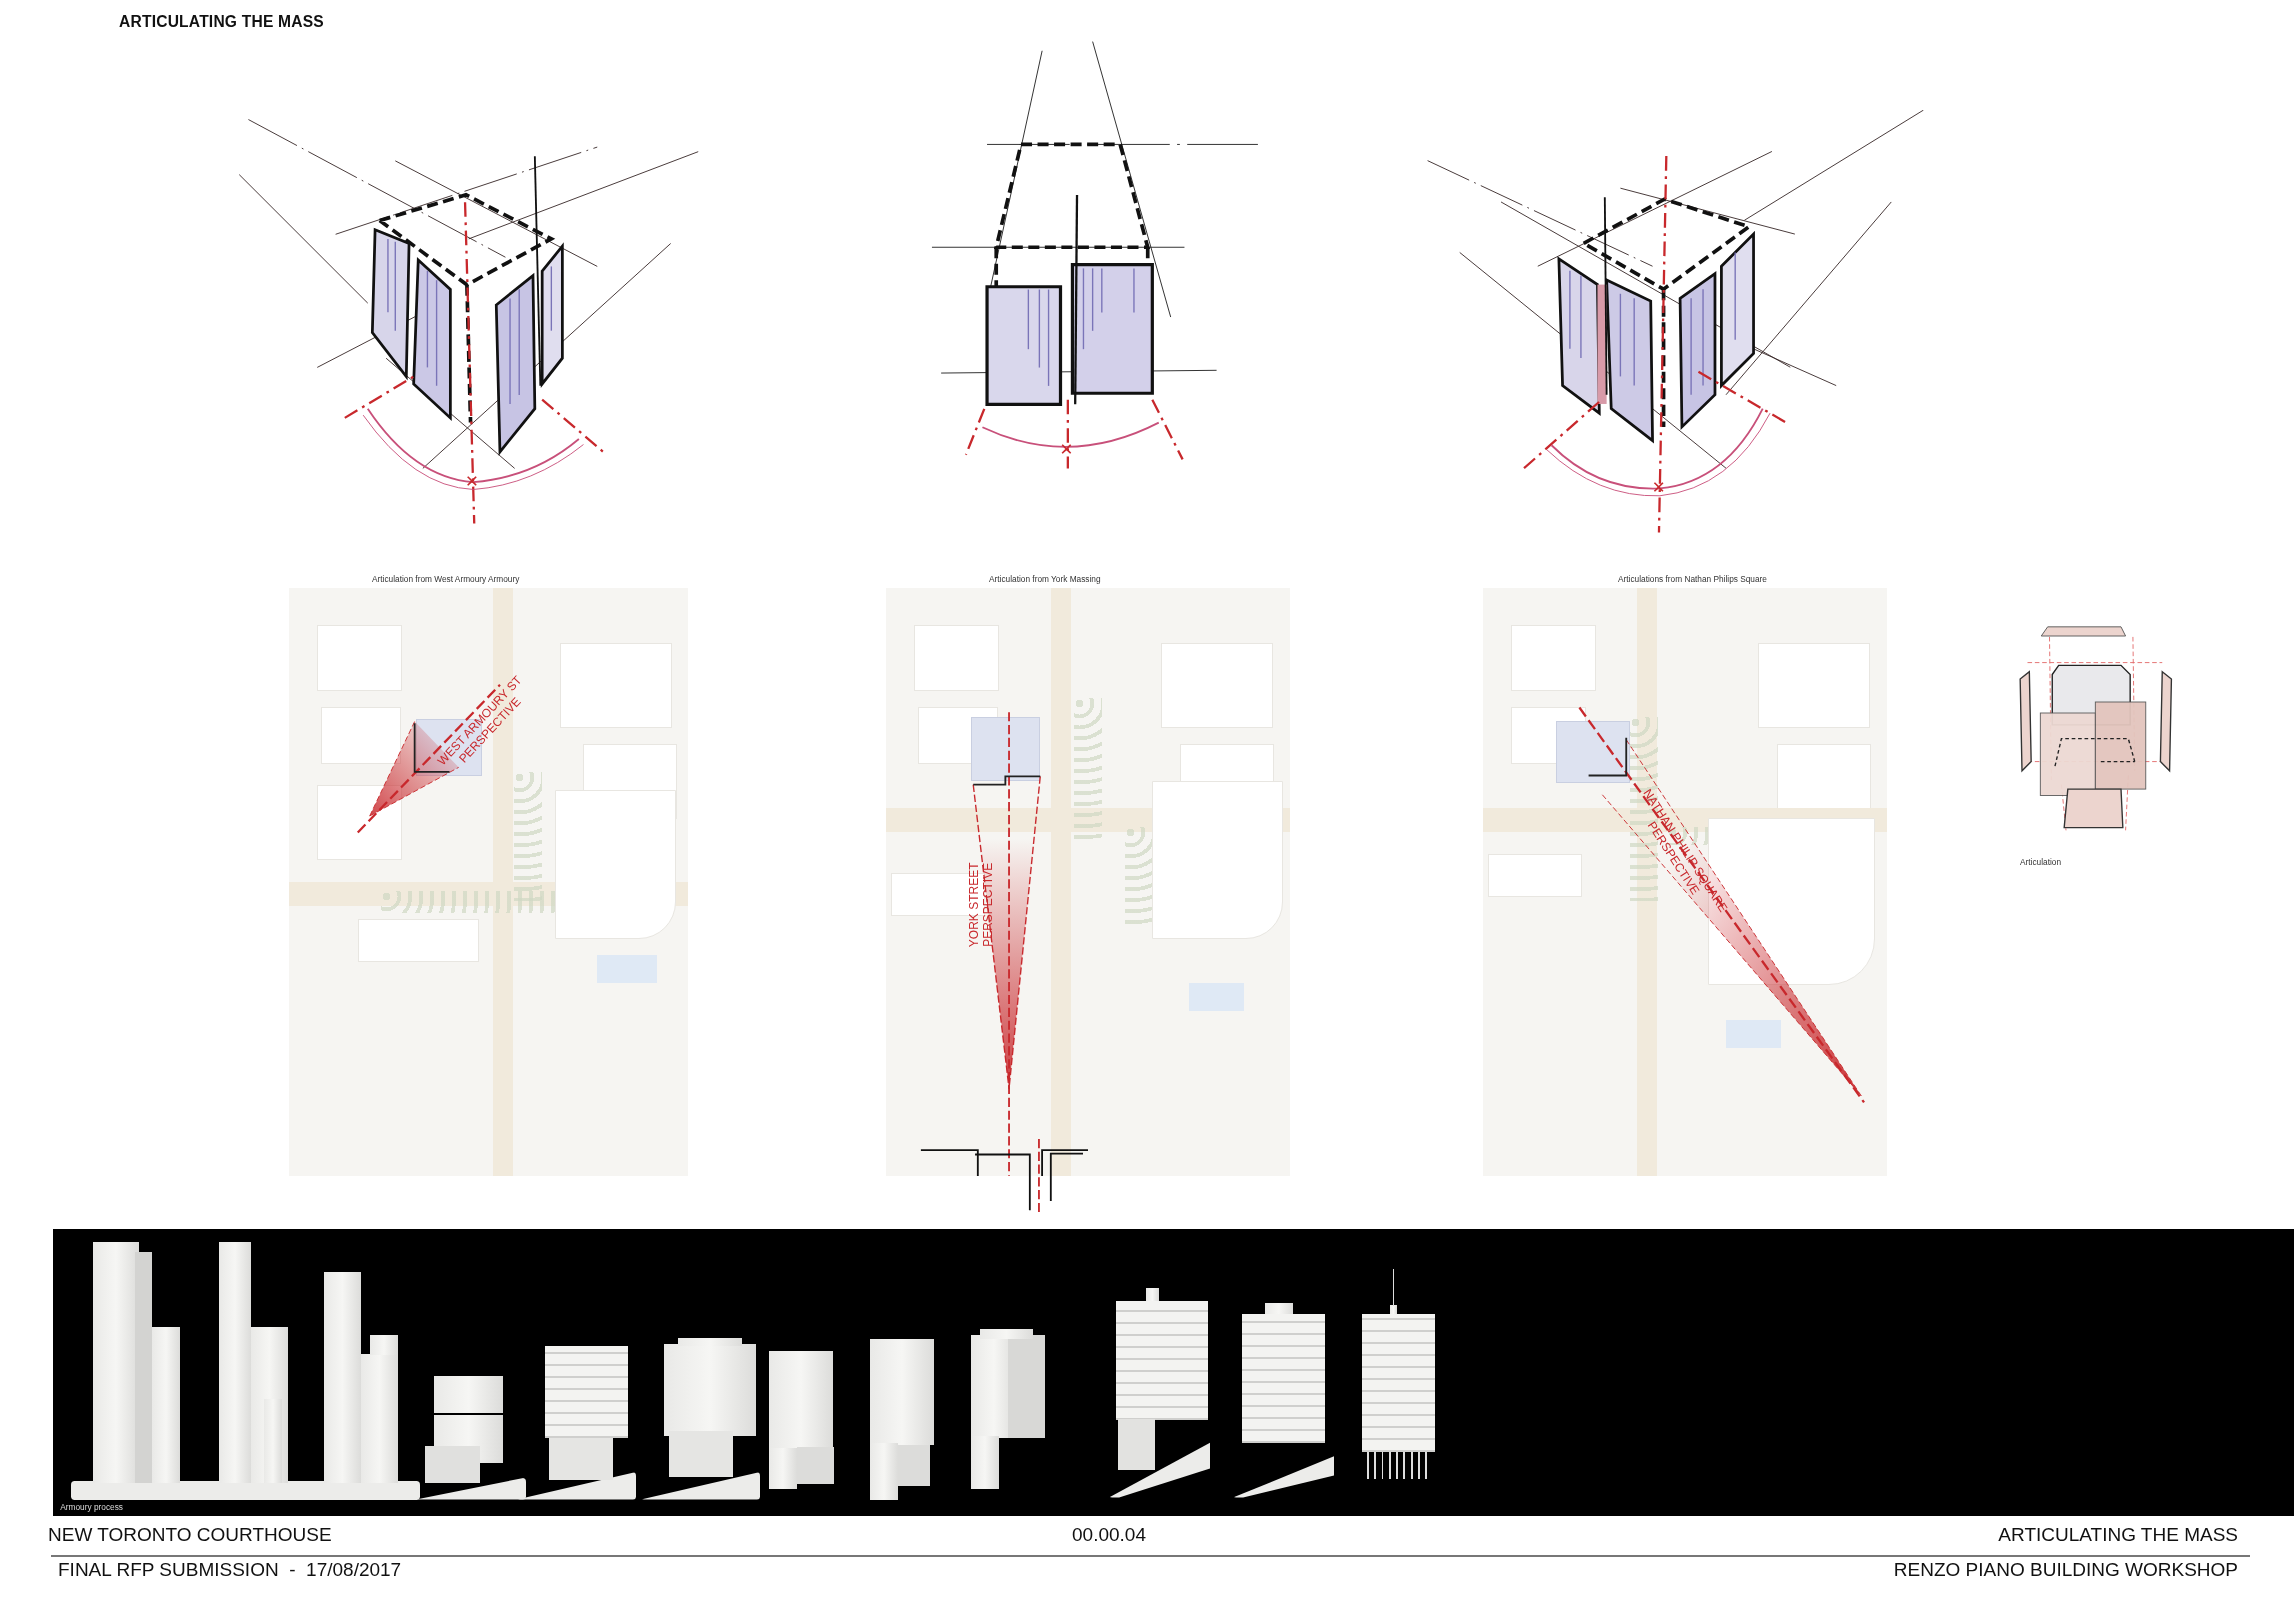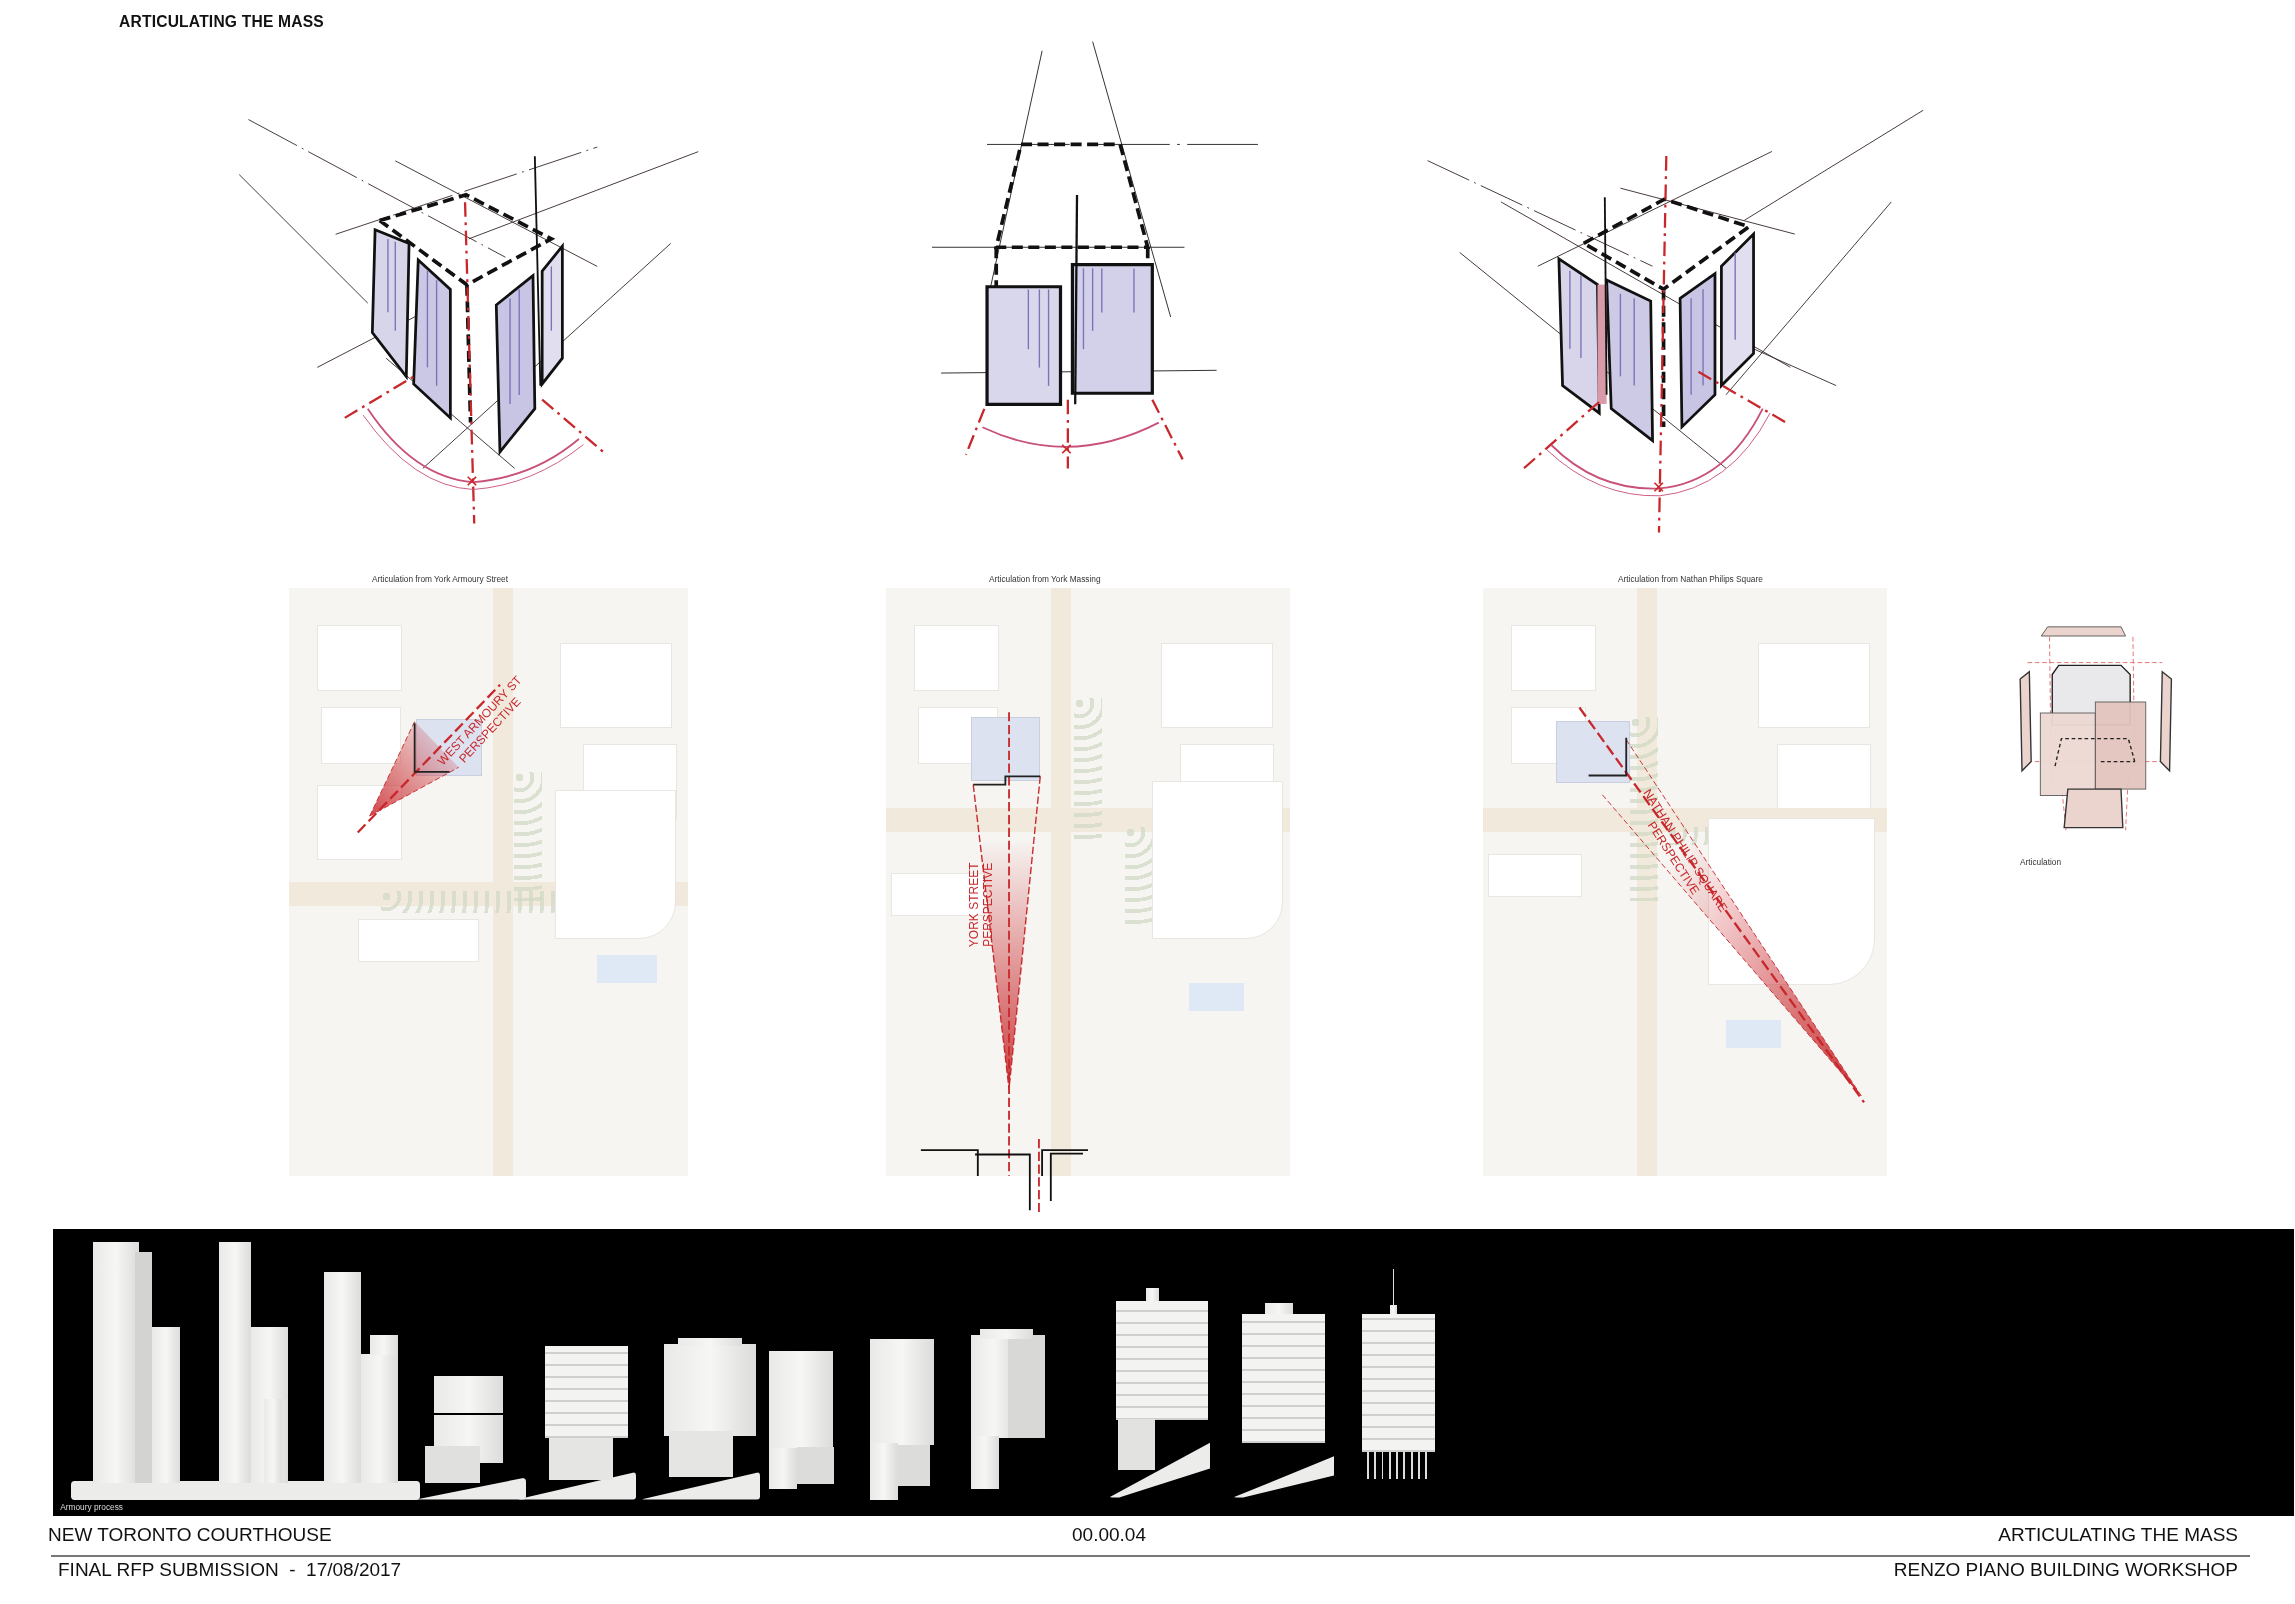--- a/index.html
+++ b/index.html
@@ -145,23 +145,23 @@
   <g stroke="#c8282c" stroke-width="2.5" fill="none" stroke-dasharray="16 6 3 6">
     <line x1="265" y1="50" x2="257" y2="460"></line>
     <line x1="110" y1="390" x2="195" y2="315"></line>
     <line x1="300" y1="285" x2="395" y2="340"></line>
   </g>
   <path d="M140 365 Q 190 415 258 412 Q 330 405 370 325" stroke="#c8507a" stroke-width="2" fill="none"></path>
   <path d="M135 370 Q 190 422 258 420 Q 335 412 378 330" stroke="#c8507a" stroke-width="1" fill="none"></path>
   <text x="249" y="417" fill="#c8282c" font-size="18" font-family="Liberation Sans, sans-serif">✕</text>
 </svg>
 
-<div class="caption" style="left:372px;top:574px">Articulation from York Armoury Street</div>
+<div class="caption" style="left:372px;top:574px">Articulation from West Armoury Armoury</div>
 <div class="caption" style="left:989px;top:574px">Articulation from York Massing</div>
-<div class="caption" style="left:1618px;top:574px">Articulation from Nathan Philips Square</div>
+<div class="caption" style="left:1618px;top:574px">Articulations from Nathan Philips Square</div>
 
 <div class="sitemap" style="left:289px;top:588px;width:399px;height:588px">
   <div class="block" style="left:27.5px;top:37px;width:83px;height:64px"></div>
   <div class="block" style="left:32px;top:119px;width:78px;height:55px"></div>
   <div class="block" style="left:27.5px;top:197px;width:83px;height:73px"></div>
   <div class="block" style="left:271px;top:55px;width:110px;height:83px"></div>
   <div class="block" style="left:294px;top:156px;width:92px;height:73px"></div>
   <div class="road" style="left:0;top:294px;width:399px;height:24px"></div>
   <div class="road" style="left:204px;top:0;width:20px;height:588px"></div>
   <div class="trees" style="left:225px;top:184px;width:27.5px;height:129px"></div>

